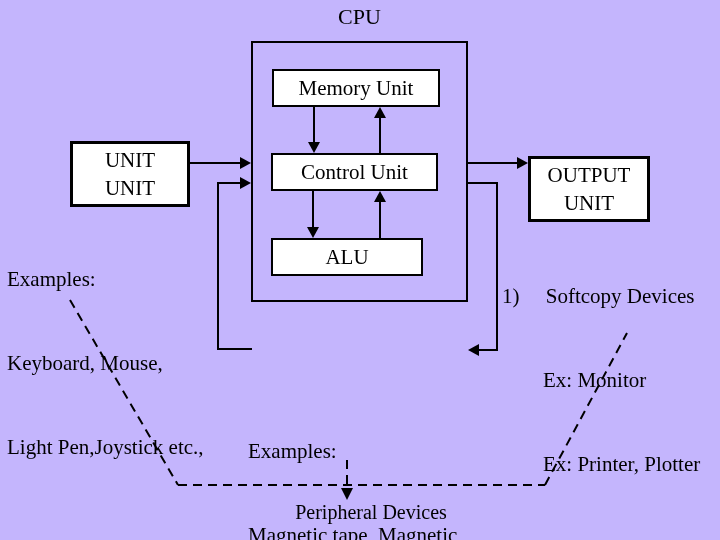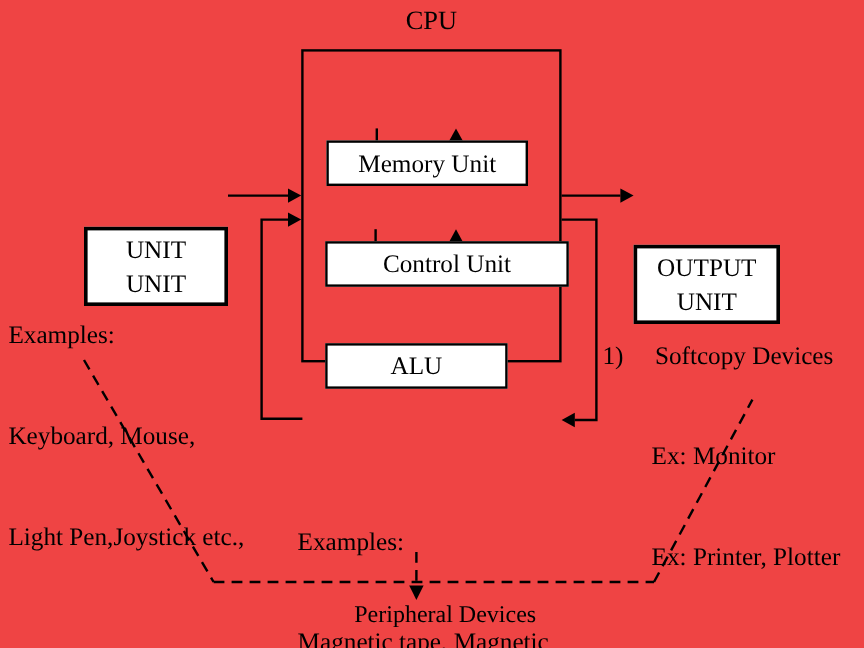--- a/index.html
+++ b/index.html
@@ -1,20 +1,20 @@
 <!DOCTYPE html>
 <html><head>
 <meta charset="utf-8">
 <style>
   html, body { margin: 0; padding: 0; background: #ffffff; }
   .stage {
     position: relative;
     width: 720px;
     height: 540px;
-    background: #ef4444;
+    background: #c4b5fd;
     font-family: "Liberation Serif", "DejaVu Serif", serif;
     color: #000000;
     overflow: hidden;
   }
   .stage svg.connectors {
     position: absolute;
     left: 0; top: 0;
     width: 720px; height: 540px;
   }
   .box {
@@ -22,21 +22,20 @@
     box-sizing: border-box;
     border: 3px solid #000000;
     background: #ffffff;
     display: flex;
     flex-direction: column;
     align-items: center;
     justify-content: center;
     text-align: center;
     font-size: 21px;
     line-height: 28px;
-    margin-top: 48px;
   }
   .cpu-outline {
     position: absolute;
     box-sizing: border-box;
     border: 2px solid #000000;
     background: transparent;
   }
   .cpu-label {
     position: absolute;
     left: 251px; top: 4px; width: 217px;
@@ -93,21 +92,21 @@
       <polygon points="341,488 353,488 347,500"></polygon>
     </g>
   </svg>
 
   <div class="cpu-label">CPU</div>
   <div class="cpu-outline" style="left:251px; top:41px; width:217px; height:261px;"></div>
 
   <div class="box" style="left:272px; top:69px; width:168px; height:38px; border-width:2px;">
     <span>Memory Unit</span>
   </div>
-  <div class="box" style="left:271px; top:153px; width:203px; height:38px; border-width:2px;">
+  <div class="box" style="left:271px; top:153px; width:167px; height:38px; border-width:2px;">
     <span>Control Unit</span>
   </div>
   <div class="box" style="left:271px; top:238px; width:152px; height:38px; border-width:2px;">
     <span>ALU</span>
   </div>
 
   <div class="box" style="left:70px; top:141px; width:120px; height:66px;">
     <span>UNIT</span>
     <span>UNIT</span>
   </div>

